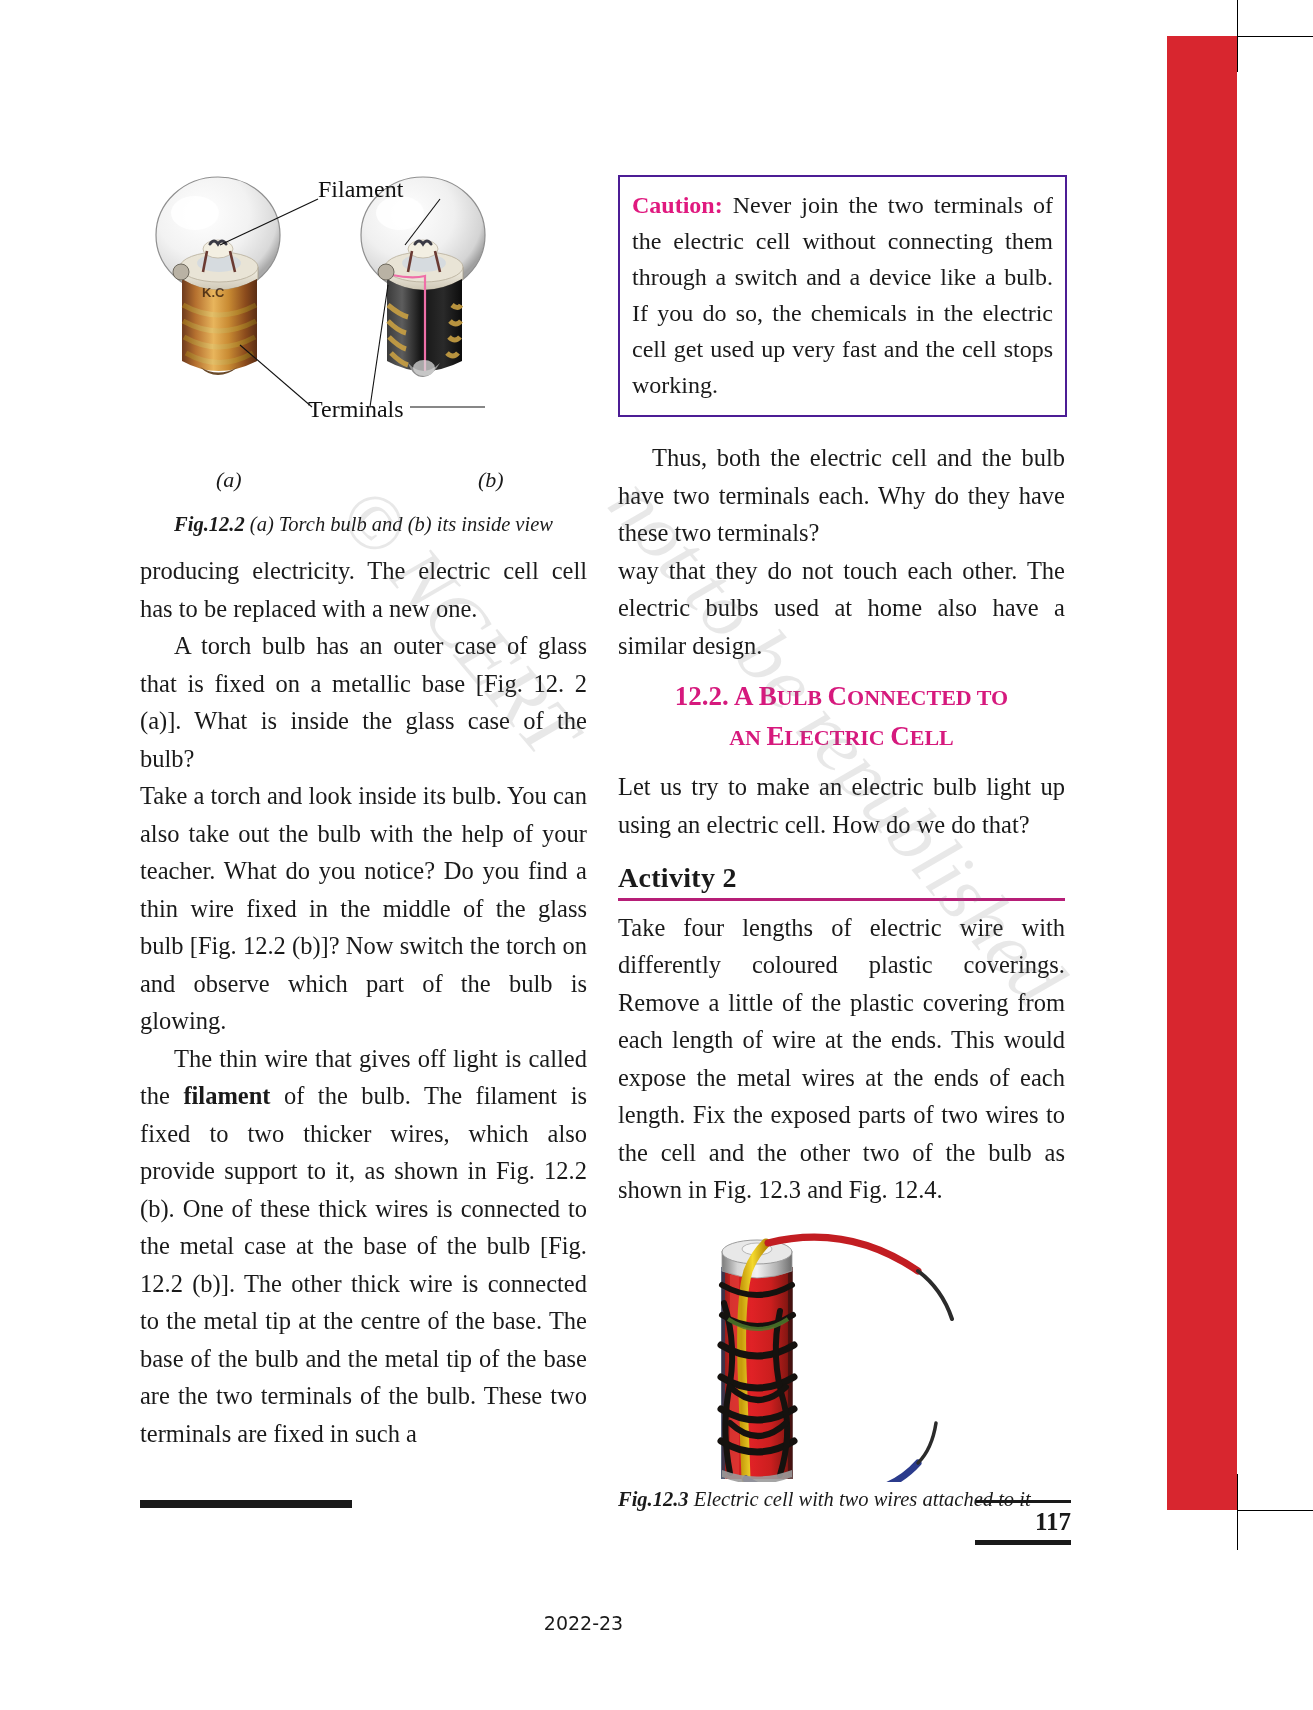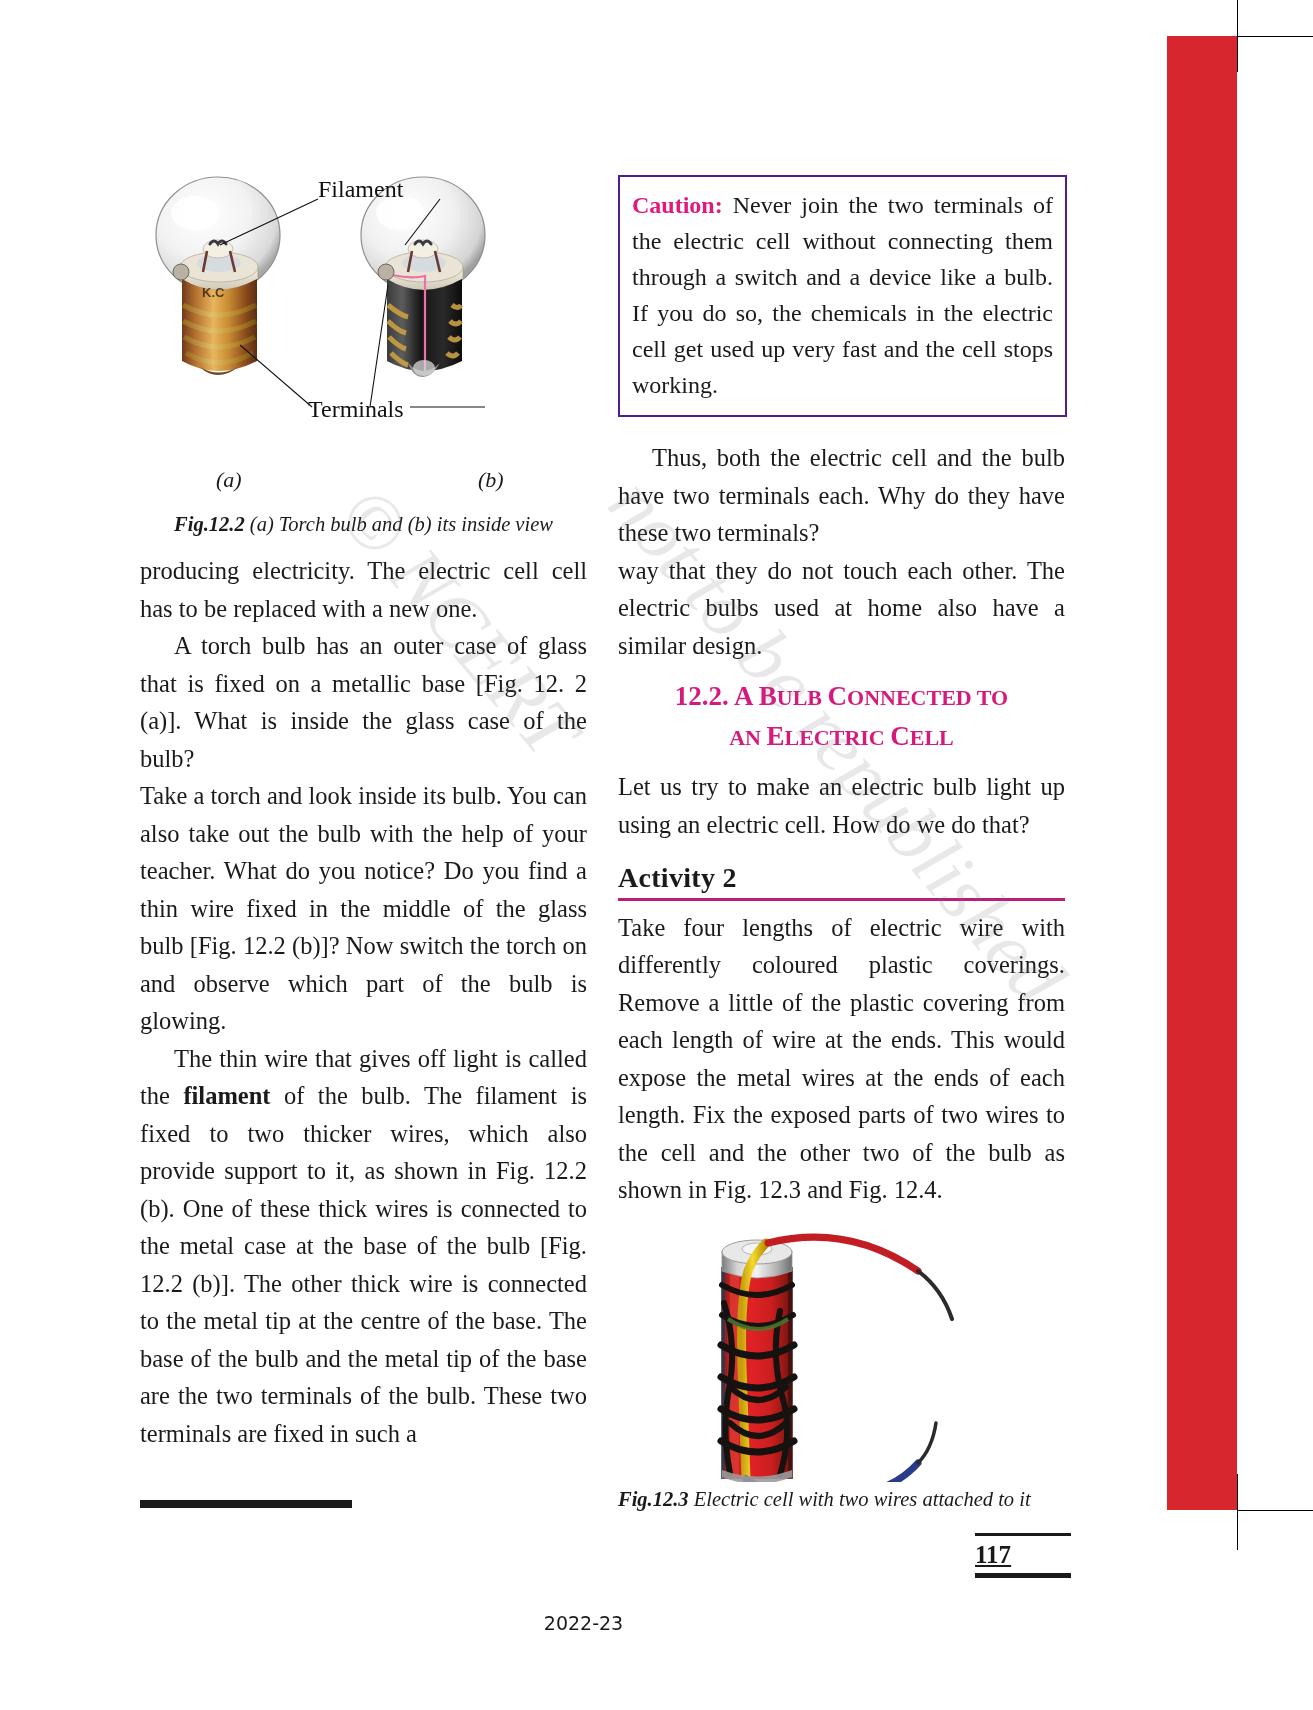--- a/index.html
+++ b/index.html
@@ -184,24 +184,23 @@
     font-size: 19px;
     letter-spacing: 0.2px;
     padding: 6px 0 5px 2px;
     white-space: nowrap;
   }
   .footer-chapter .big { font-size: 24px; }
 
   .footer-right {
     position: absolute;
     left: 975px;
-    top: 1533px;
+    top: 1500px;
     width: 96px;
-    text-align: left;
-    text-decoration: underline;
+    text-align: right;
   }
   .footer-right .rule-t { height: 3px; background: #1a1a1a; }
   .footer-right .rule-b { height: 5px; background: #1a1a1a; }
   .pagenum {
     font-size: 25px;
     font-weight: bold;
     padding: 5px 0 4px 0;
   }
 
   .year {

